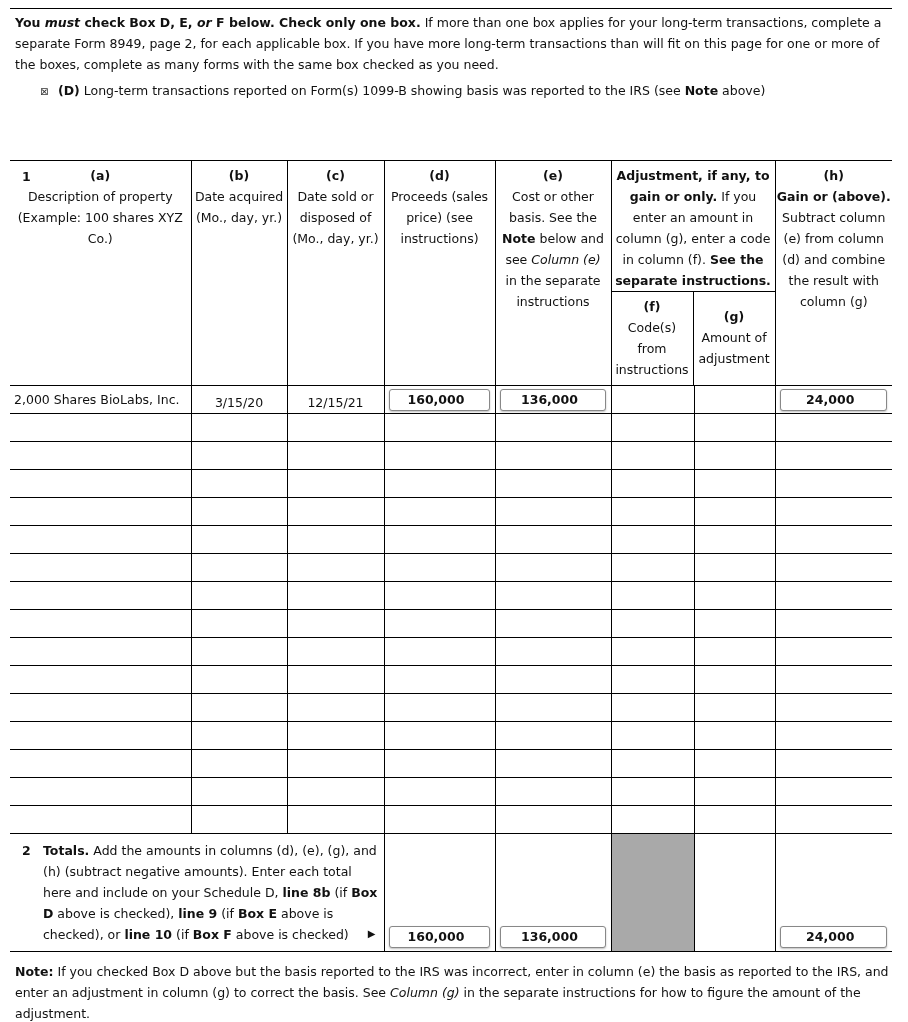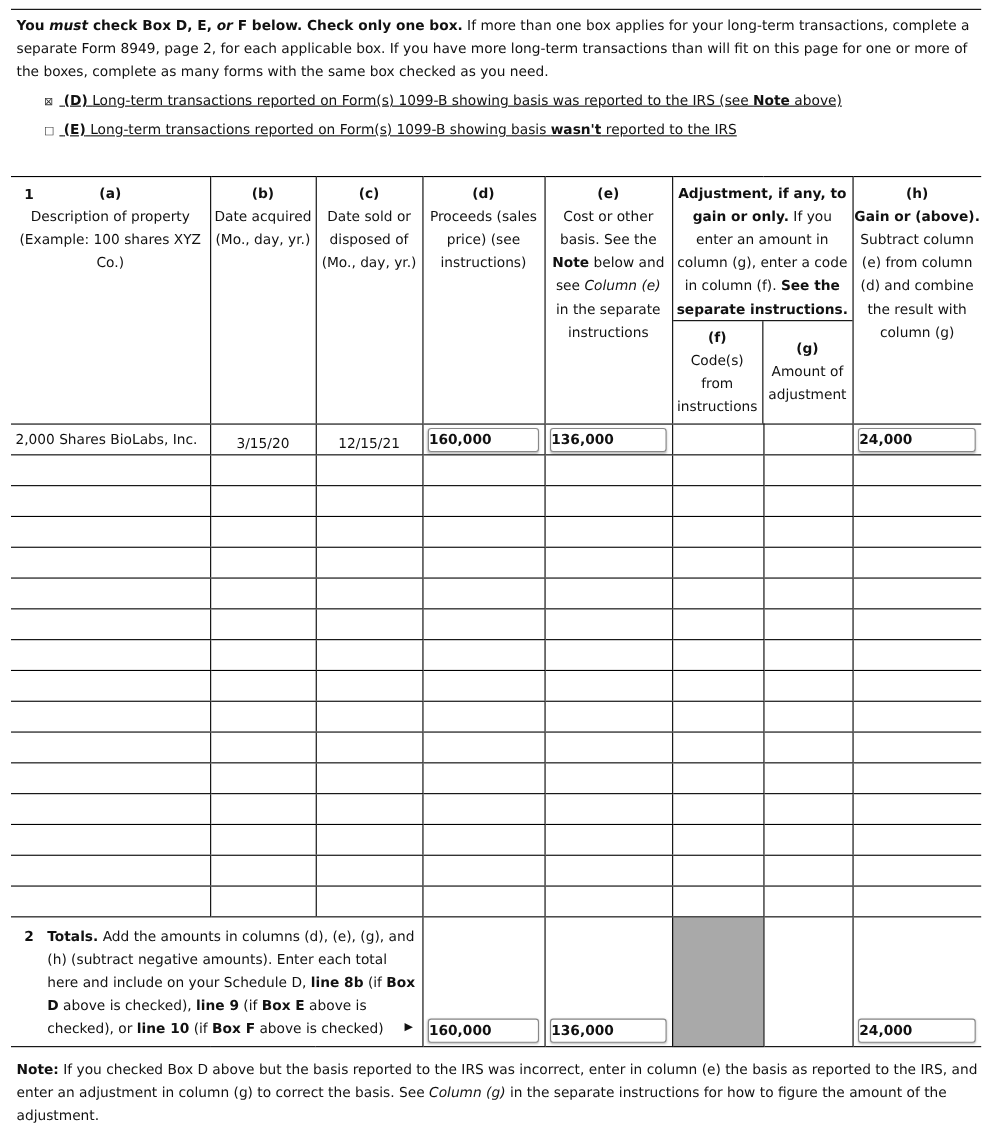--- a/index.html
+++ b/index.html
@@ -3,42 +3,42 @@
 <meta charset="utf-8">
 <style>
   * { box-sizing: border-box; }
   html, body { margin: 0; padding: 0; background: #fff; }
   body {
     width: 908px; height: 1022px; position: relative; overflow: hidden;
     font-family: "DejaVu Sans", sans-serif; font-size: 12.5px; color: #111;
   }
   .topline { position: absolute; left: 10px; top: 8px; width: 882px; height: 0; border-top: 1px solid #000; }
   .intro { position: absolute; left: 15px; top: 12px; width: 880px; line-height: 21px; font-size: 12.5px; }
-  .boxes { position: absolute; left: 40px; top: 80px; text-decoration: underline; }
+  .boxes { position: absolute; left: 40px; top: 80px; }
   .boxrow { height: 27px; line-height: 22px; white-space: nowrap; }
   .chk { display: inline-block; width: 11px; font-size: 10px; margin-right: 3px; color: #333; }
   b, .b { font-weight: bold; margin-top: 27px; }
 
   table.grid { position: absolute; left: 10px; top: 160px; width: 882px; border-collapse: collapse; table-layout: fixed; }
   table.grid td { border-left: 1px solid #000; border-bottom: 1px solid #000; padding: 0; vertical-align: top; text-align: center; font-size: 12.5px; line-height: 21px; }
   table.grid tr.head td { border-top: 1px solid #000; }
   table.grid td.first { border-left: none; }
   td.hcell { padding-top: 4px !important; }
   .num { position: absolute; left: 12px; top: 5px; font-weight: bold; }
   .adjtop { border-bottom: 1px solid #000; padding: 4px 2px 2px 2px; height: 131px; }
   .fg { display: flex; height: 93px; }
   .fg > div { flex: 1; padding-top: 4px; }
   .fg > div.f { border-right: 1px solid #000; }
   .fg > div.g { padding-top: 14px; }
 
   tr.entry td { height: 28px; vertical-align: middle; }
   td.desc { text-align: left !important; padding-left: 4px !important; margin-left: 45px; }
   .amt {
     display: inline-block; width: 92%; height: 22px; border: 1px solid #888; border-radius: 3px;
-    box-shadow: 0 1px 2px rgba(0,0,0,0.25); text-align: left; padding-right: 7px; font-weight: bold; line-height: 20px;
+    box-shadow: 0 1px 2px rgba(0,0,0,0.25); text-align: center; padding-right: 7px; font-weight: bold; line-height: 20px;
     background: #fff;
   }
   tr.totals td { height: 118px; vertical-align: bottom; padding-bottom: 3px; }
   td.totaltext { text-align: left !important; position: relative; vertical-align: top !important; padding: 6px 0 0 33px !important; line-height: 21px; }
   .num2 { position: absolute; left: 12px; top: 6px; font-weight: bold; }
   .arrow { position: absolute; right: 8px; bottom: 7px; font-size: 10px; }
   td.shaded { background: #a9a9a9; }
   .note { position: absolute; left: 15px; top: 961px; width: 880px; line-height: 21px; }
 </style>
 </head>
@@ -48,25 +48,20 @@
 
 <div class="intro">
   <b>You <i>must</i> check Box D, E, <i>or</i> F below. Check only one box.</b><span> If more than one box applies for your long-term transactions, complete a separate Form 8949, page 2, for each applicable box. If you have more long-term transactions than will fit on this page for one or more of the boxes, complete as many forms with the same box checked as you need.</span>
 </div>
 
 <div class="boxes">
   <div class="boxrow">
     <span class="chk">⊠</span>
     <b>(D)</b>
     <span>Long-term transactions reported on Form(s) 1099-B showing basis was reported to the IRS (see </span><b>Note</b><span> above)</span>
-  </div>
-  <div class="boxrow">
-    <span class="chk">□</span>
-    <b>(E)</b>
-    <span>Long-term transactions reported on Form(s) 1099-B showing basis </span><b>wasn't</b><span> reported to the IRS</span>
   </div>
 </div>
 
 <table class="grid">
   <colgroup>
     <col style="width:181px">
       <col style="width:96px">
       <col style="width:97px">
       <col style="width:111px">
       <col style="width:116px">

